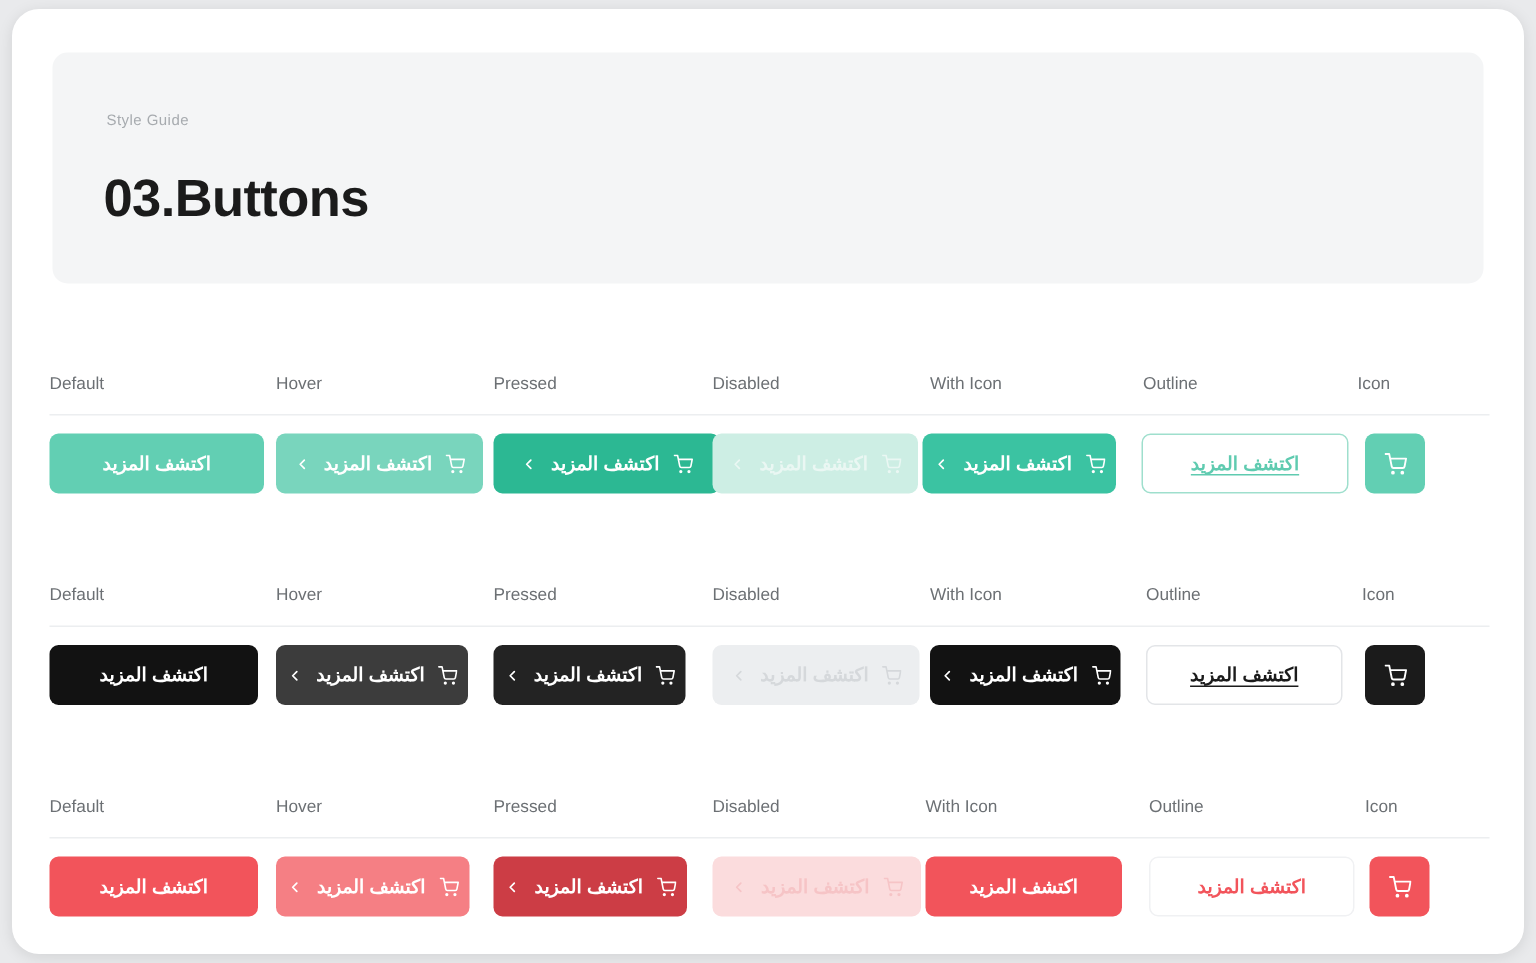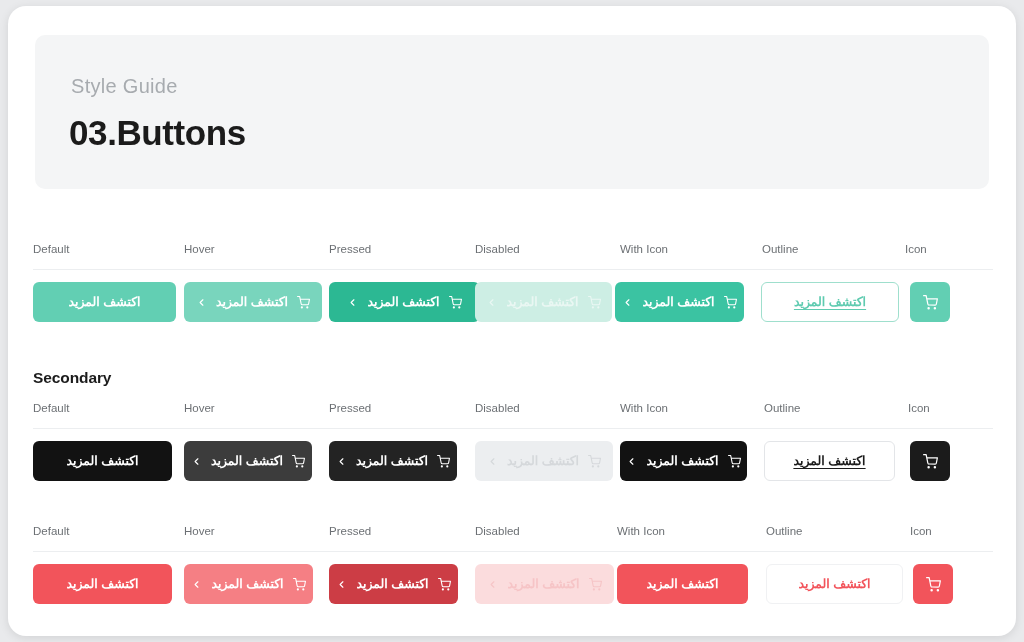--- a/index.html
+++ b/index.html
@@ -21,41 +21,41 @@
   .header-panel {
     position: absolute;
     left: 27px; top: 29px;
     width: 954px; height: 154px;
     background: #f4f5f6;
     border-radius: 10px;
   }
   .header-kicker {
     position: absolute;
     left: 36px; top: 40px;
-    font-size: 20px;
+    font-size: 10px;
     color: #a7abaf;
     letter-spacing: 0.3px;
   }
   .header-title {
     position: absolute;
     left: 34px; top: 78px;
     font-size: 35px;
     font-weight: bold;
     color: #1b1b1b;
     letter-spacing: -0.4px;
   }
 
   .section { position: absolute; left: 25px; width: 960px; }
   .section-title {
     font-size: 15.5px;
     font-weight: bold;
     color: #1b1b1b;
     letter-spacing: -0.1px;
   }
-  .col-labels { position: relative; height: 20px; margin-top: 15px; }
+  .col-labels { position: relative; height: 20px; margin-top: 22px; }
   .col-label {
     position: absolute;
     top: 0;
     font-size: 11.5px;
     color: #6c7074;
     white-space: nowrap;
   }
   .divider {
     position: relative;
     margin-top: 6px;
@@ -222,21 +222,20 @@
               <circle cx="9" cy="21" r="1"></circle>
               <circle cx="19" cy="21" r="1"></circle>
               <path d="M1 1h4l2.7 13.4a2 2 0 0 0 2 1.6h9.7a2 2 0 0 0 2-1.6L23 6H6"></path>
             </svg>
           </span>
       </button>
     </div>
   </div>
 
   <div class="section" style="top:363px;">
-    <div class="section-title">Secondary</div>
     <div class="col-labels">
       <div class="col-label" style="left:0px;">Default</div>
       <div class="col-label" style="left:151px;">Hover</div>
       <div class="col-label" style="left:296px;">Pressed</div>
       <div class="col-label" style="left:442px;">Disabled</div>
       <div class="col-label" style="left:587px;">With Icon</div>
       <div class="col-label" style="left:731px;">Outline</div>
       <div class="col-label" style="left:875px;">Icon</div>
     </div>
     <div class="divider"></div>

